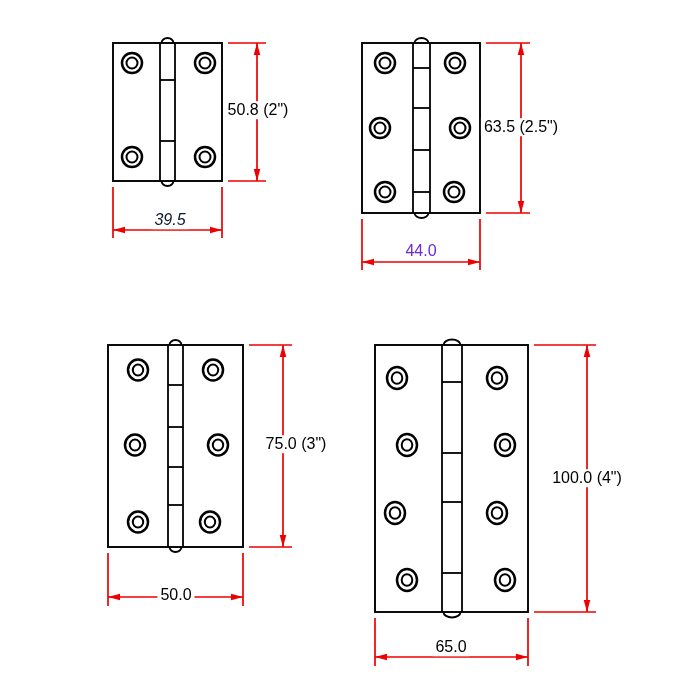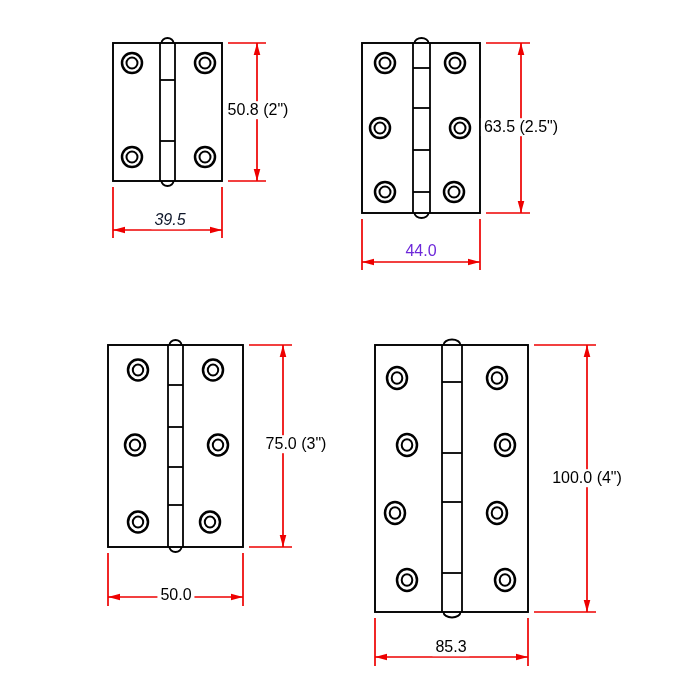--- a/index.html
+++ b/index.html
@@ -228,14 +228,14 @@
   <div class="dim-label" style="left: 258px; top: 110px; color: rgb(0, 0, 0);">50.8 (2")</div>
   <div class="dim-label" style="left: 170px; top: 220px; color: #0f172a; font-style: italic;">39.5</div>
 
   <div class="dim-label" style="left: 521px; top: 127px; color: rgb(0, 0, 0);">63.5 (2.5")</div>
   <div class="dim-label" style="left: 421px; top: 251px; color: #6d28d9;">44.0</div>
 
   <div class="dim-label" style="left: 296px; top: 444px; color: rgb(0, 0, 0);">75.0 (3")</div>
   <div class="dim-label" style="left: 176px; top: 587px; color: rgb(0, 0, 0); margin-top: 8px;">50.0</div>
 
   <div class="dim-label" style="left: 587px; top: 478px; color: rgb(0, 0, 0);">100.0 (4")</div>
-  <div class="dim-label" style="left: 451px; top: 647px; color: rgb(0, 0, 0);">85.3</div>
+  <div class="dim-label" style="left: 451px; top: 647px; color: rgb(0, 0, 0);">65.0</div>
 </div>
 
 </body></html>

